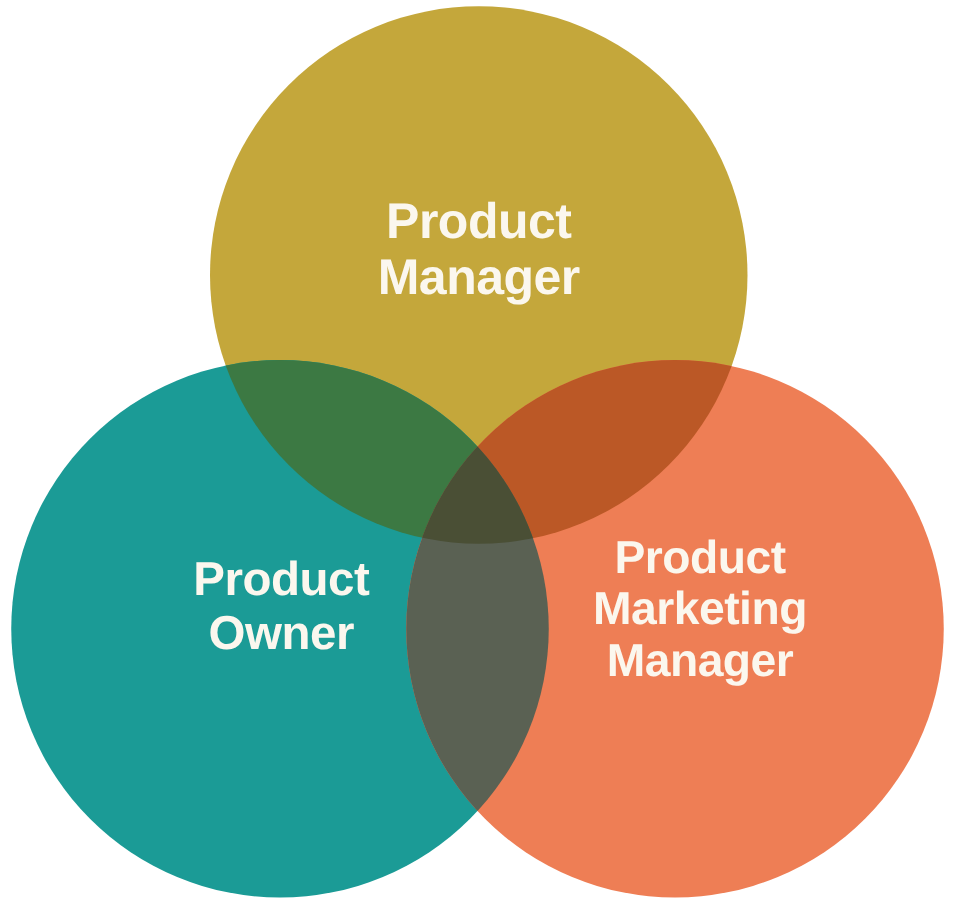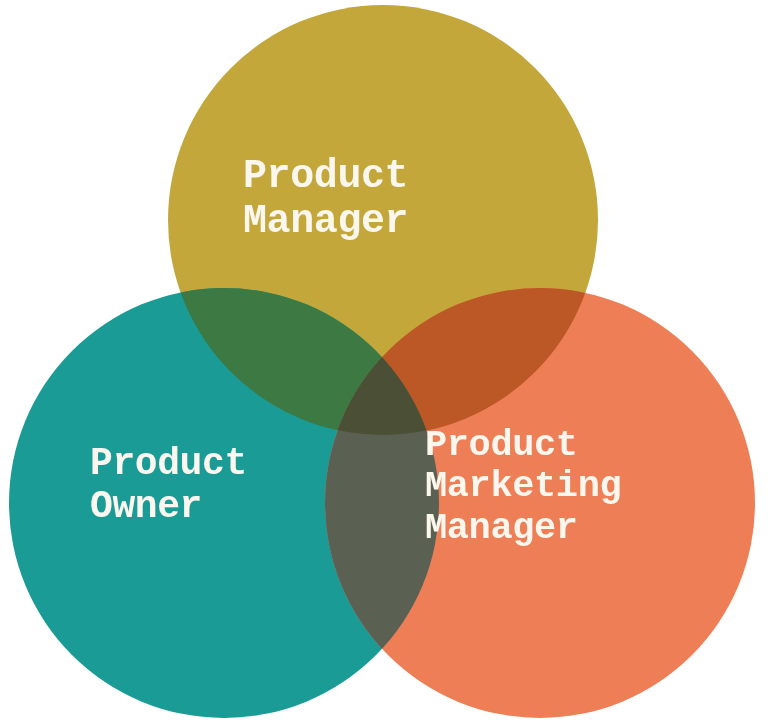--- a/index.html
+++ b/index.html
@@ -23,22 +23,22 @@
   #venn-svg {
     position: absolute;
     top: 0;
     left: 0;
     width: 768px;
     height: 728px;
     display: block;
   }
   .venn-label {
     position: absolute;
-    text-align: left;
-    font-family: Liberation Mono, monospace;
+    text-align: center;
+    font-family: Liberation Sans, sans-serif;
     font-weight: 700;
     color: #FBF7EE;
     line-height: 1.12;
     letter-spacing: -0.4px;
     white-space: pre-line;
     -webkit-font-smoothing: antialiased;
     user-select: none;
   }
   #label-product-manager {
     left: 243px;

